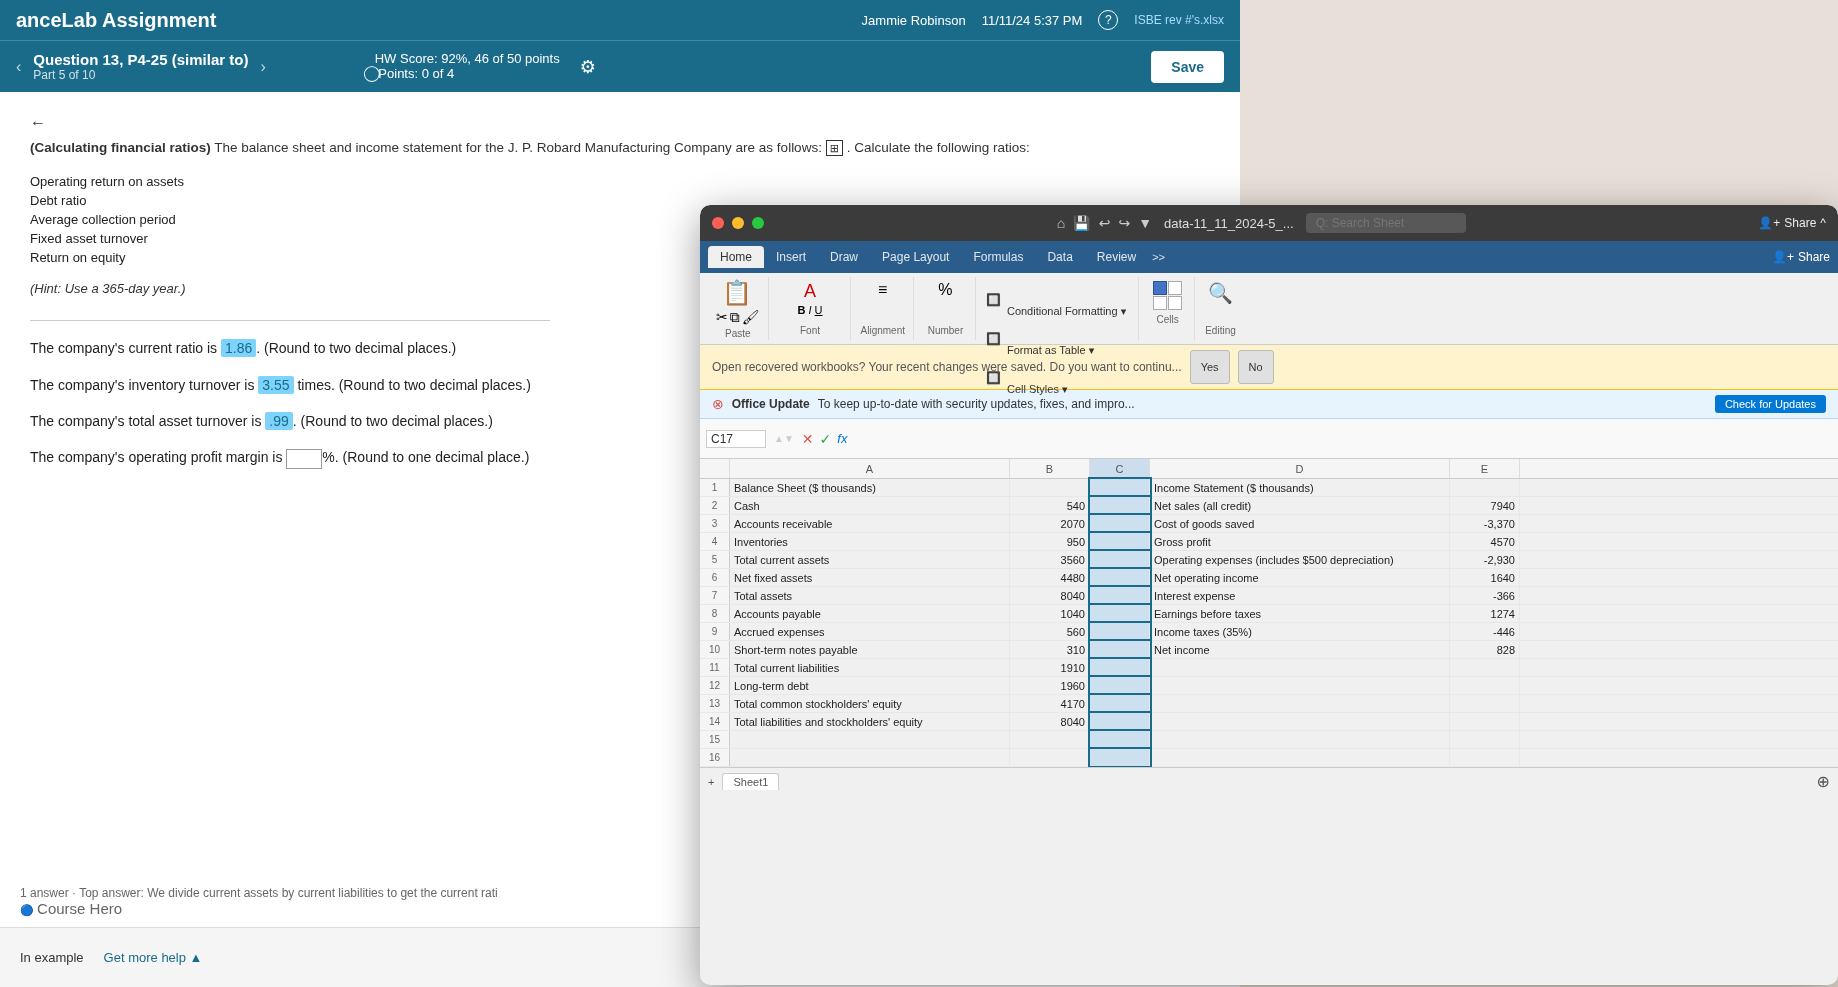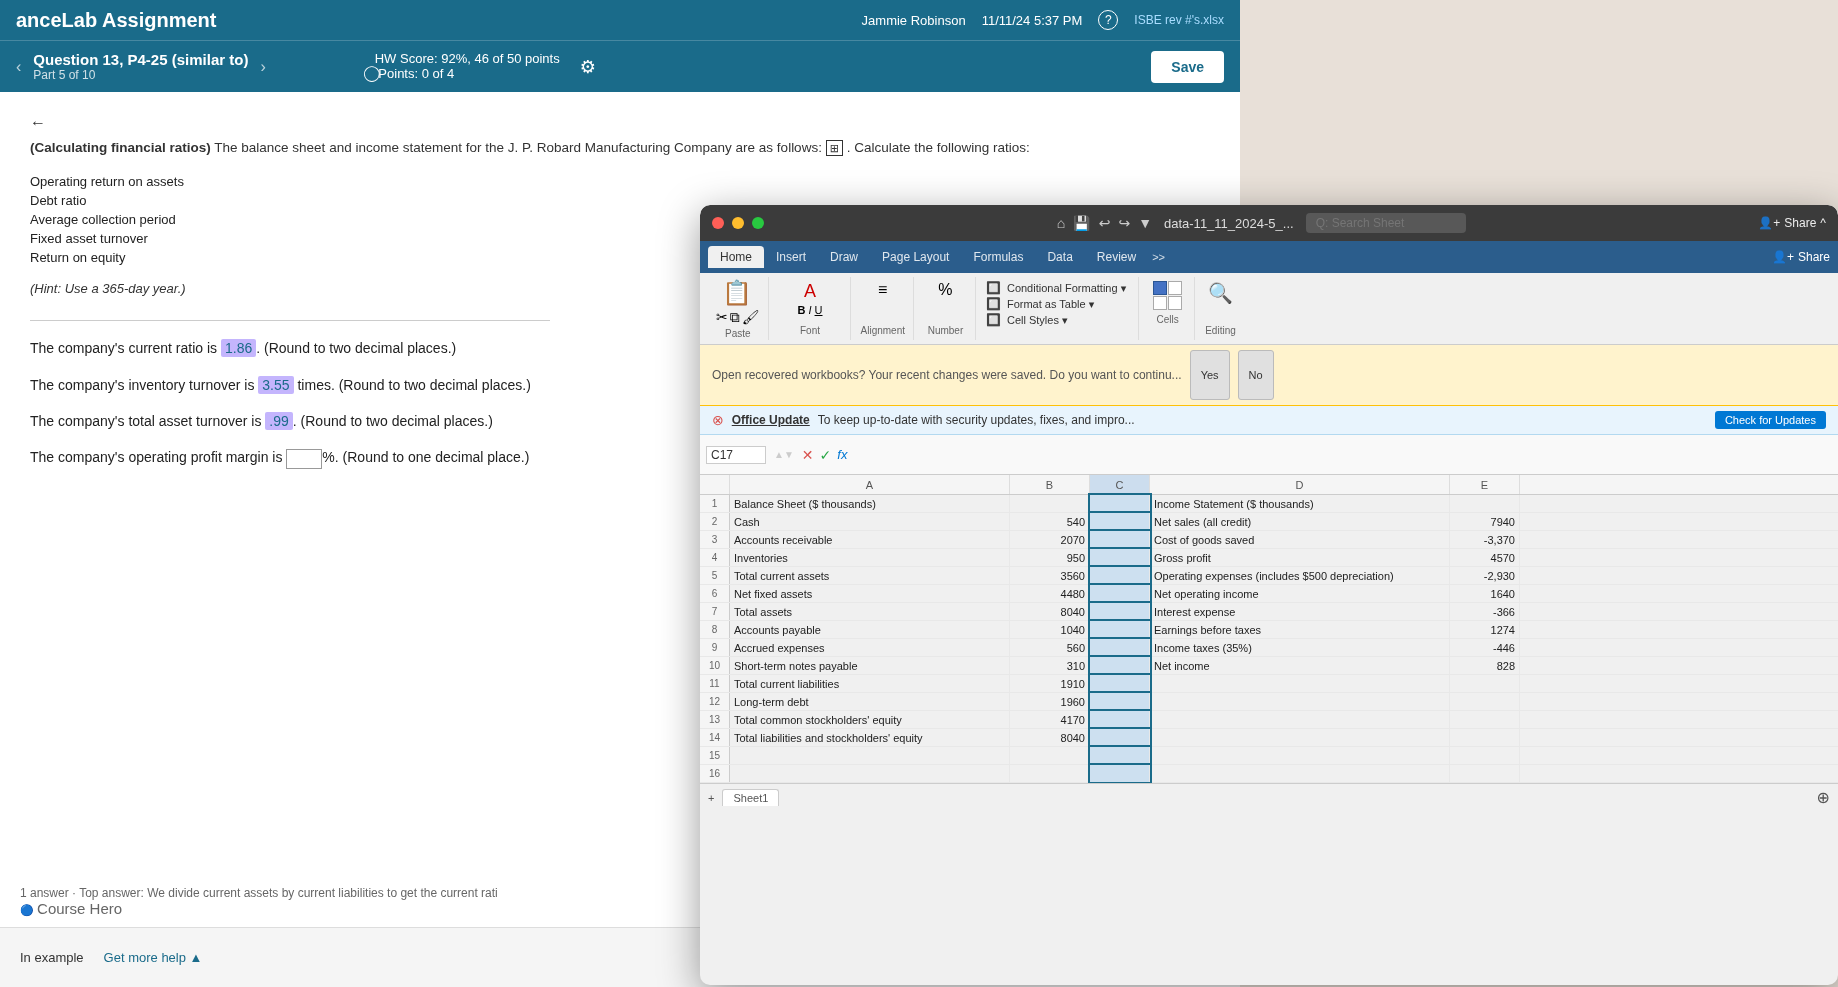--- a/index.html
+++ b/index.html
@@ -39,21 +39,21 @@
     .back-arrow { font-size: 16px; color: #333; margin-bottom: 8px; cursor: pointer; display: inline-block; }
     .problem-desc { font-size: 13.5px; color: #333; margin-bottom: 16px; line-height: 1.5; }
     .problem-desc strong { font-weight: 700; }
     .ratios-table { display: grid; grid-template-columns: 220px 1fr; margin-bottom: 12px; }
     .ratio-item { font-size: 13px; margin-bottom: 4px; color: #222; }
     .hint { font-size: 13px; color: #333; margin-bottom: 24px; font-style: italic; }
     .separator { border: none; border-top: 1px solid #ccc; margin: 16px 0; width: 520px; }
 
     
     .answer-row { font-size: 14px; color: #222; margin-bottom: 14px; line-height: 1.6; }
-    .answer-highlight { background: #c4b5fd; color: #1a6b8a; padding: 1px 4px; border-radius: 2px; font-weight: 500; }
+    .answer-highlight { background: #7dd3fc; color: #1a6b8a; padding: 1px 4px; border-radius: 2px; font-weight: 500; }
     .answer-box { display: inline-block; width: 36px; height: 20px; border: 1px solid #999; vertical-align: middle; }
 
     
     .bottom-bar { position: absolute; bottom: 0; left: 0; width: 1240px; height: 60px; background: #f5f5f5; border-top: 1px solid #ddd; display: flex; align-items: center; padding: 0 20px; gap: 20px; }
     .in-example { font-size: 13px; color: #333; }
     .get-more { font-size: 13px; color: #1a6b8a; font-weight: 500; cursor: pointer; }
     .course-hero-answer { font-size: 12px; color: #666; position: absolute; bottom: 70px; left: 20px; width: 600px; }
 
     
     .excel-window {
@@ -87,33 +87,33 @@
     
     .ribbon-content {
       background: #f0f0f0; border-bottom: 1px solid #ccc;
       padding: 4px 8px; display: flex; align-items: stretch; gap: 2px; height: 72px;
     }
     .ribbon-group { display: flex; flex-direction: column; align-items: center; justify-content: center; padding: 4px 8px; border-right: 1px solid #ddd; gap: 2px; min-width: 60px; }
     .ribbon-group-label { font-size: 10px; color: #666; margin-top: auto; }
 
     .ribbon-right { display: flex; flex-direction: column; padding: 4px 8px; gap: 2px; }
     .ribbon-right-row { display: flex; align-items: center; gap: 6px; }
-    .conditional-btn { font-size: 11px; color: #333; cursor: pointer; display: flex; align-items: center; gap: 4px; }
+    .conditional-btn { font-size: 11px; color: #333; cursor: pointer; display: flex; align-items: center; gap: 4px; margin-top: 24px; }
     .cells-section { display: flex; flex-direction: column; align-items: center; padding: 4px 12px; border-right: 1px solid #ddd; }
     .cells-grid { display: grid; grid-template-columns: 1fr 1fr; gap: 1px; }
     .cell-btn { width: 14px; height: 14px; background: #4472c4; border: 1px solid #2a5594; }
     .editing-section { display: flex; flex-direction: column; align-items: center; padding: 4px 8px; }
 
     
     .notification-bar {
       background: #fff3cd; border-bottom: 1px solid #ffc107;
       padding: 5px 12px; font-size: 12px; color: #555;
       display: flex; align-items: center; gap: 8px;
     }
-    .notif-btn { background: #e0e0e0; border: 1px solid #bbb; padding: 18px 10px; font-size: 11px; cursor: pointer; border-radius: 3px; color: #333; }
+    .notif-btn { background: #e0e0e0; border: 1px solid #bbb; padding: 10px 10px; font-size: 11px; cursor: pointer; border-radius: 3px; color: #333; }
 
     
     .update-bar {
       background: #e8f4fd; border-bottom: 1px solid #b3d9f0;
       padding: 5px 12px; font-size: 12px; color: #333;
       display: flex; align-items: center; gap: 8px;
     }
     .update-icon { color: #d9534f; font-size: 14px; }
     .update-btn { background: #0078d4; color: white; border: none; padding: 3px 10px; font-size: 11px; cursor: pointer; border-radius: 3px; margin-left: auto; }
 
@@ -328,21 +328,21 @@
   </div>
 
   <div class="notification-bar">
     <span>Open recovered workbooks?  Your recent changes were saved. Do you want to continu...</span>
     <button class="notif-btn">Yes</button>
     <button class="notif-btn">No</button>
   </div>
 
   <div class="update-bar">
     <span class="update-icon">⊗</span>
-    <span style="font-weight:600;text-decoration:underline;">Office Update</span>
+    <span style="font-weight:600;">Office Update</span>
     <span>To keep up-to-date with security updates, fixes, and impro...</span>
     <button class="update-btn">Check for Updates</button>
   </div>
 
   <div class="formula-bar">
     <input class="cell-ref" type="text" value="C17" style="">
     <span style="color:#ccc; font-size:10px; margin:0 2px;">▲▼</span>
     <span class="formula-x">✕</span>
     <span class="formula-check">✓</span>
     <span class="formula-fx">fx</span>

